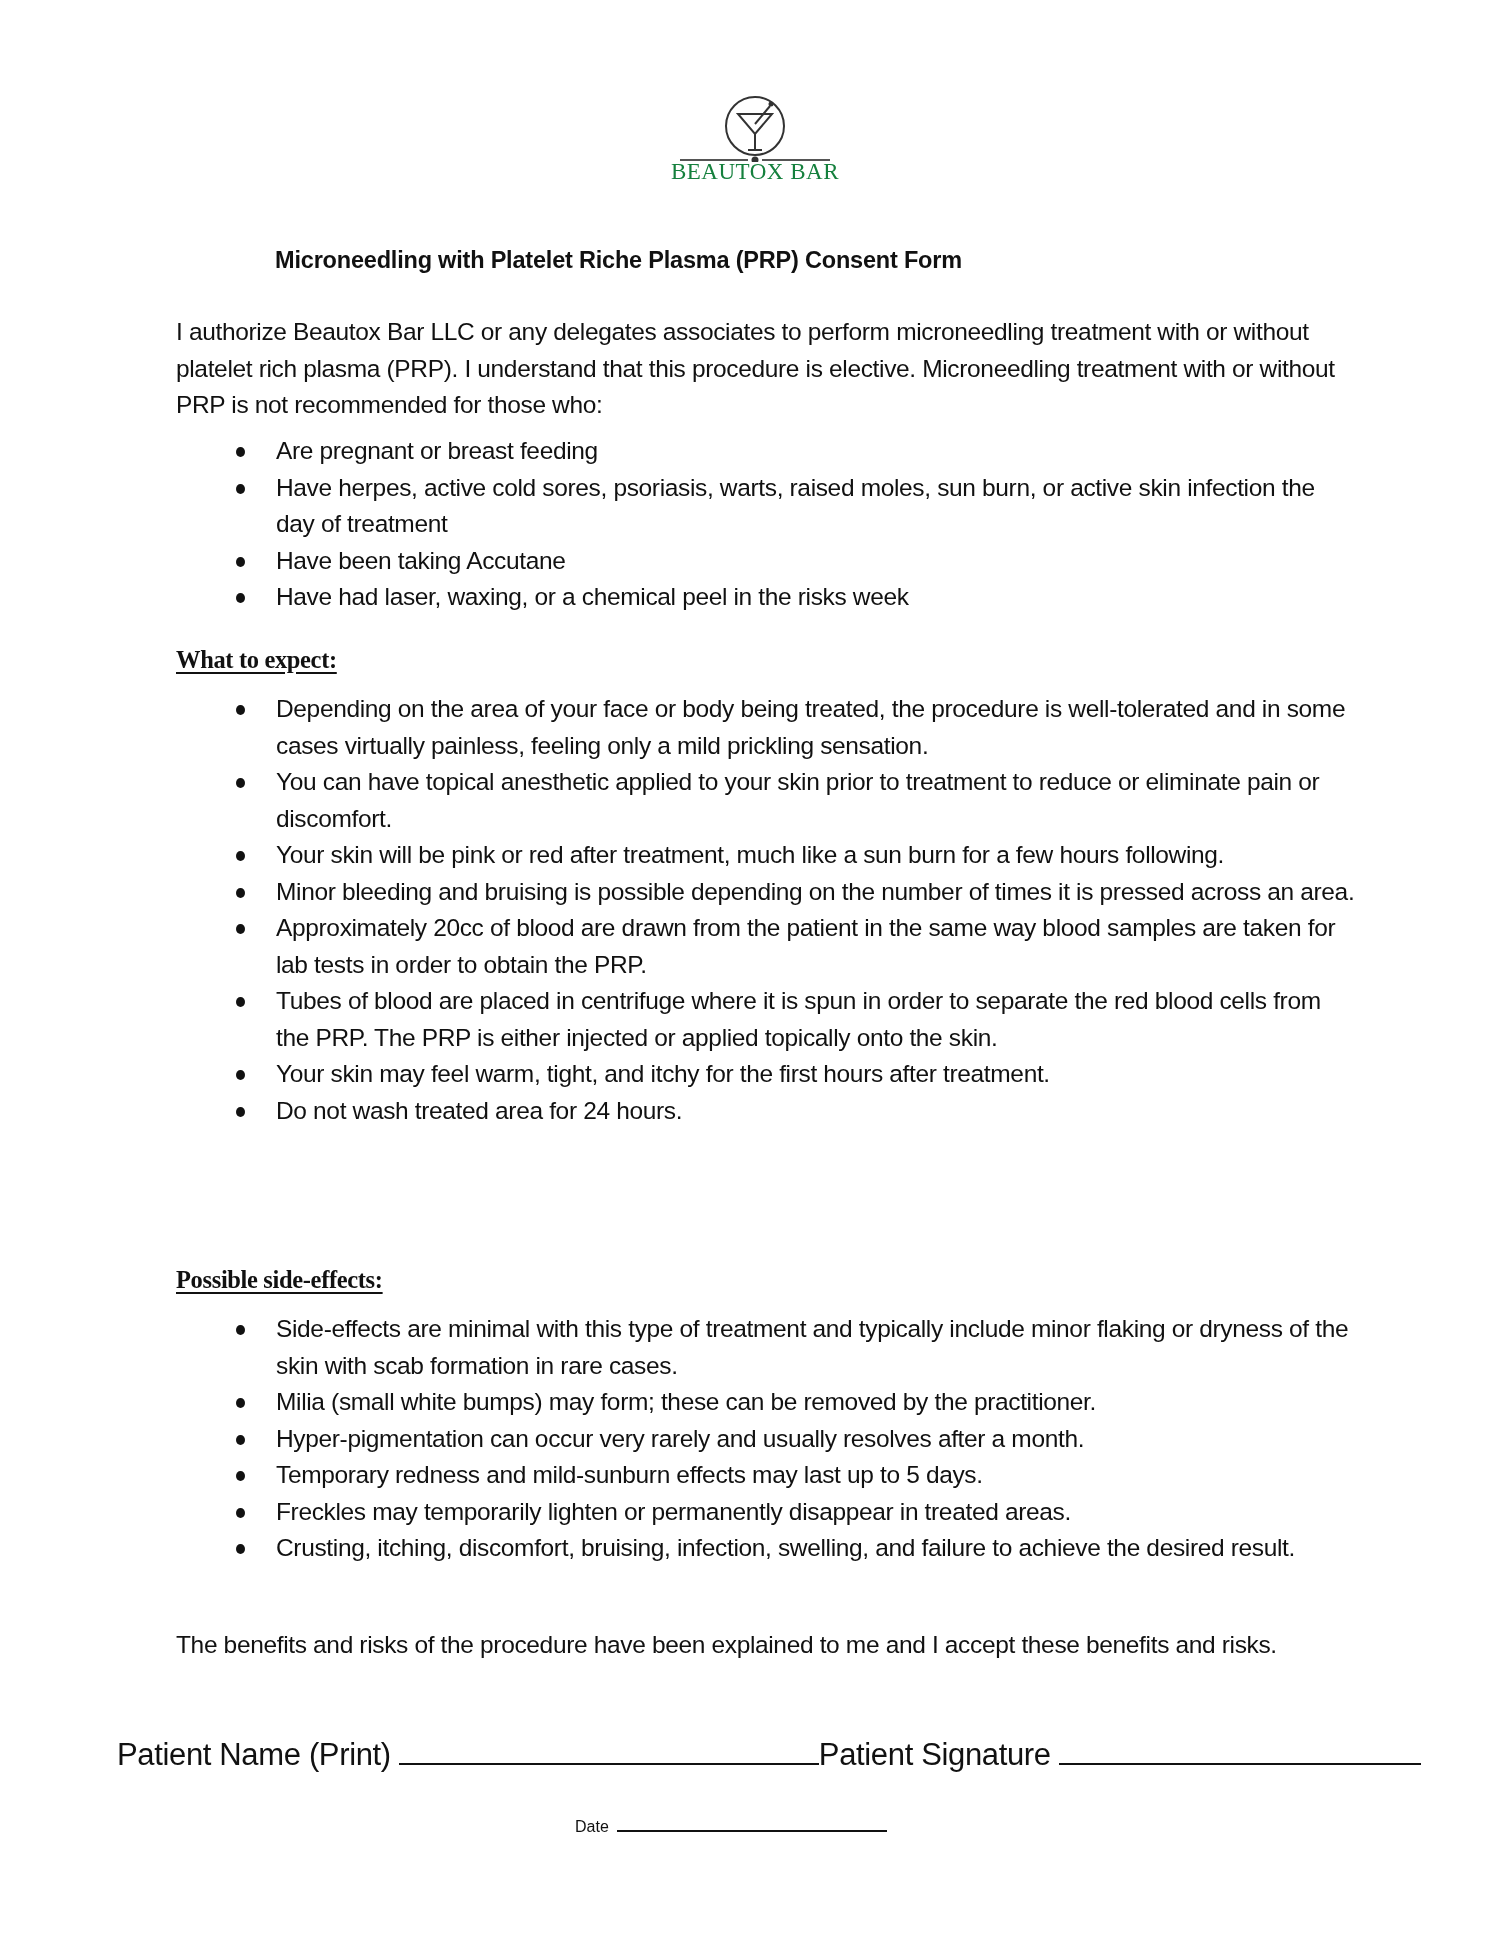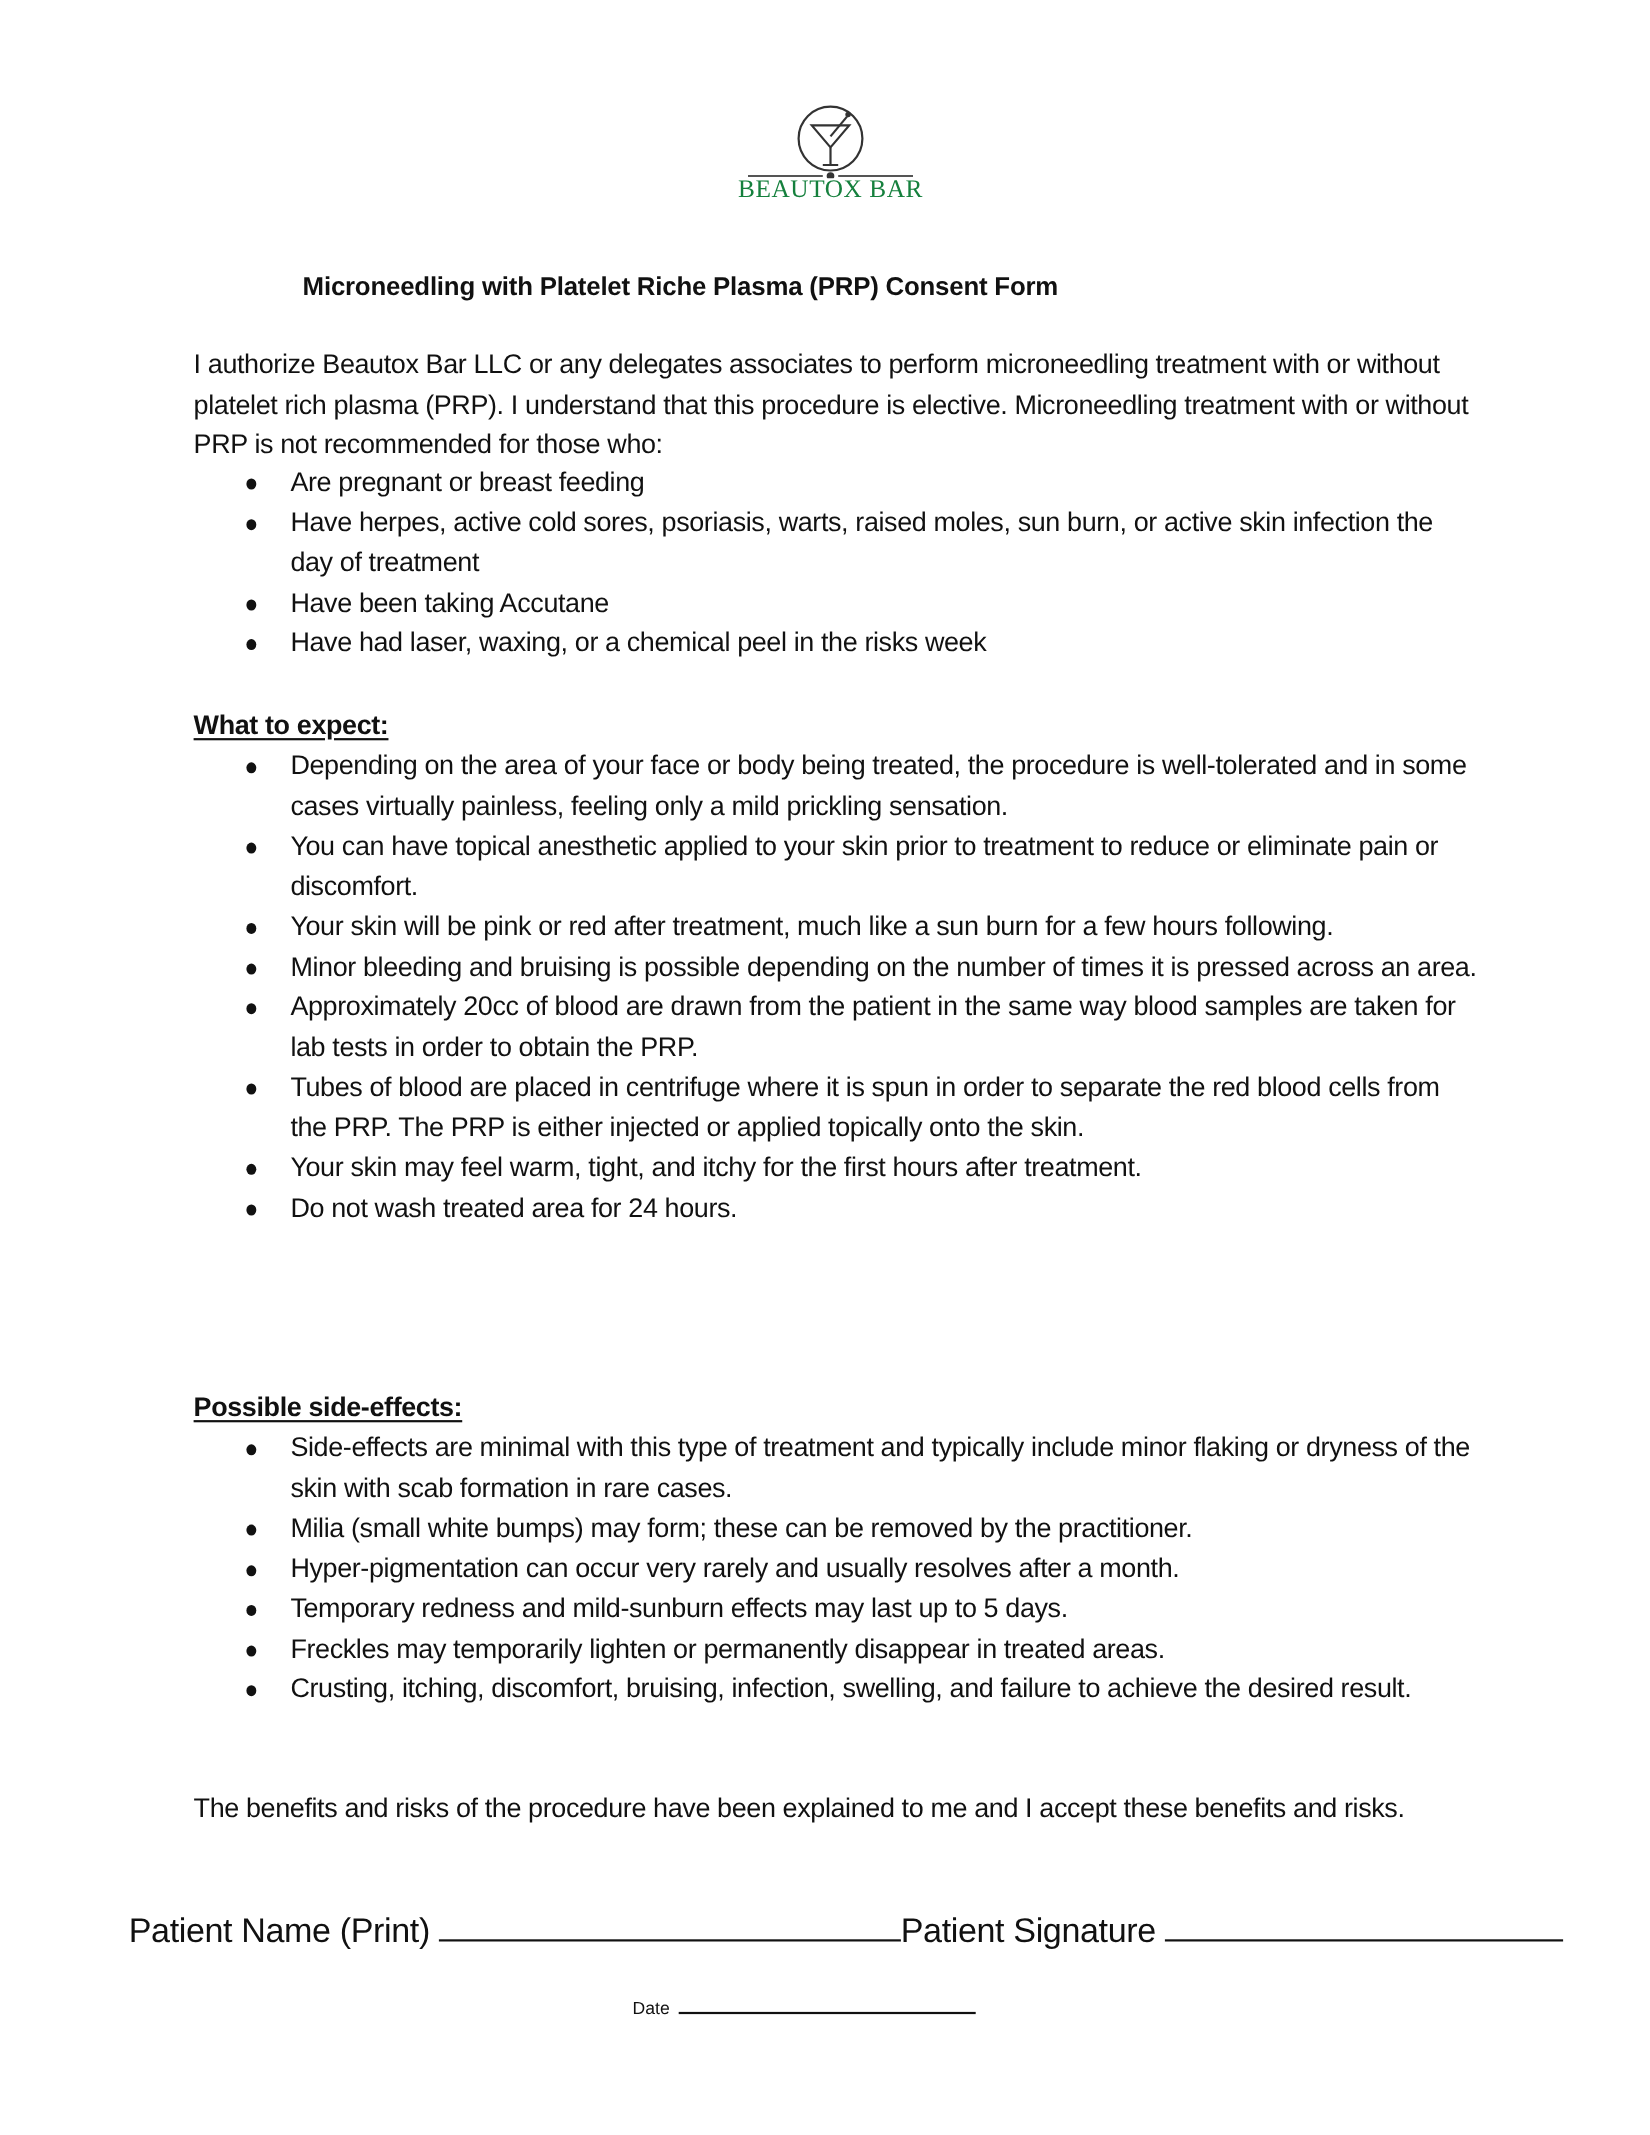--- a/index.html
+++ b/index.html
@@ -15,27 +15,27 @@
   }
   .title {
     position: absolute; left: 0; width: 1237px; top: 245px; text-align: center;
     font-weight: bold; font-size: 23.5px; line-height: 30px; letter-spacing: -0.2px;
   }
   .body-text {
     position: absolute; left: 176px; width: 1170px;
     font-size: 24.5px; line-height: 36.5px; letter-spacing: -0.35px;
   }
   .intro { top: 314px; }
-  .bullets { list-style: none; margin: 0; padding: 0; }
+  .bullets { list-style: none; margin: 12px; padding: 0; }
   .bullets li { position: relative; padding-left: 88px; }
   .bullets li .bullet {
     position: absolute; left: 48px; top: 14px; width: 9px; height: 10px;
     background: #111; border-radius: 50%;
   }
-  .sec-head { font-weight: bold; text-decoration: underline; text-underline-offset: 4px; }
+  .sec-head { font-weight: bold; text-decoration: underline; text-underline-offset: 4px; font-family: Liberation Serif, serif; }
   .list1 { top: 421px; }
   .expect-head { top: 642px; }
   .list2 { top: 679px; }
   .side-head { top: 1262px; }
   .list3 { top: 1299px; }
   .closing { top: 1627px; }
   .sig-row {
     position: absolute; left: 117px; top: 1737px; width: 1260px;
     font-size: 31px; line-height: 36px; letter-spacing: -0.35px; white-space: nowrap;
   }

